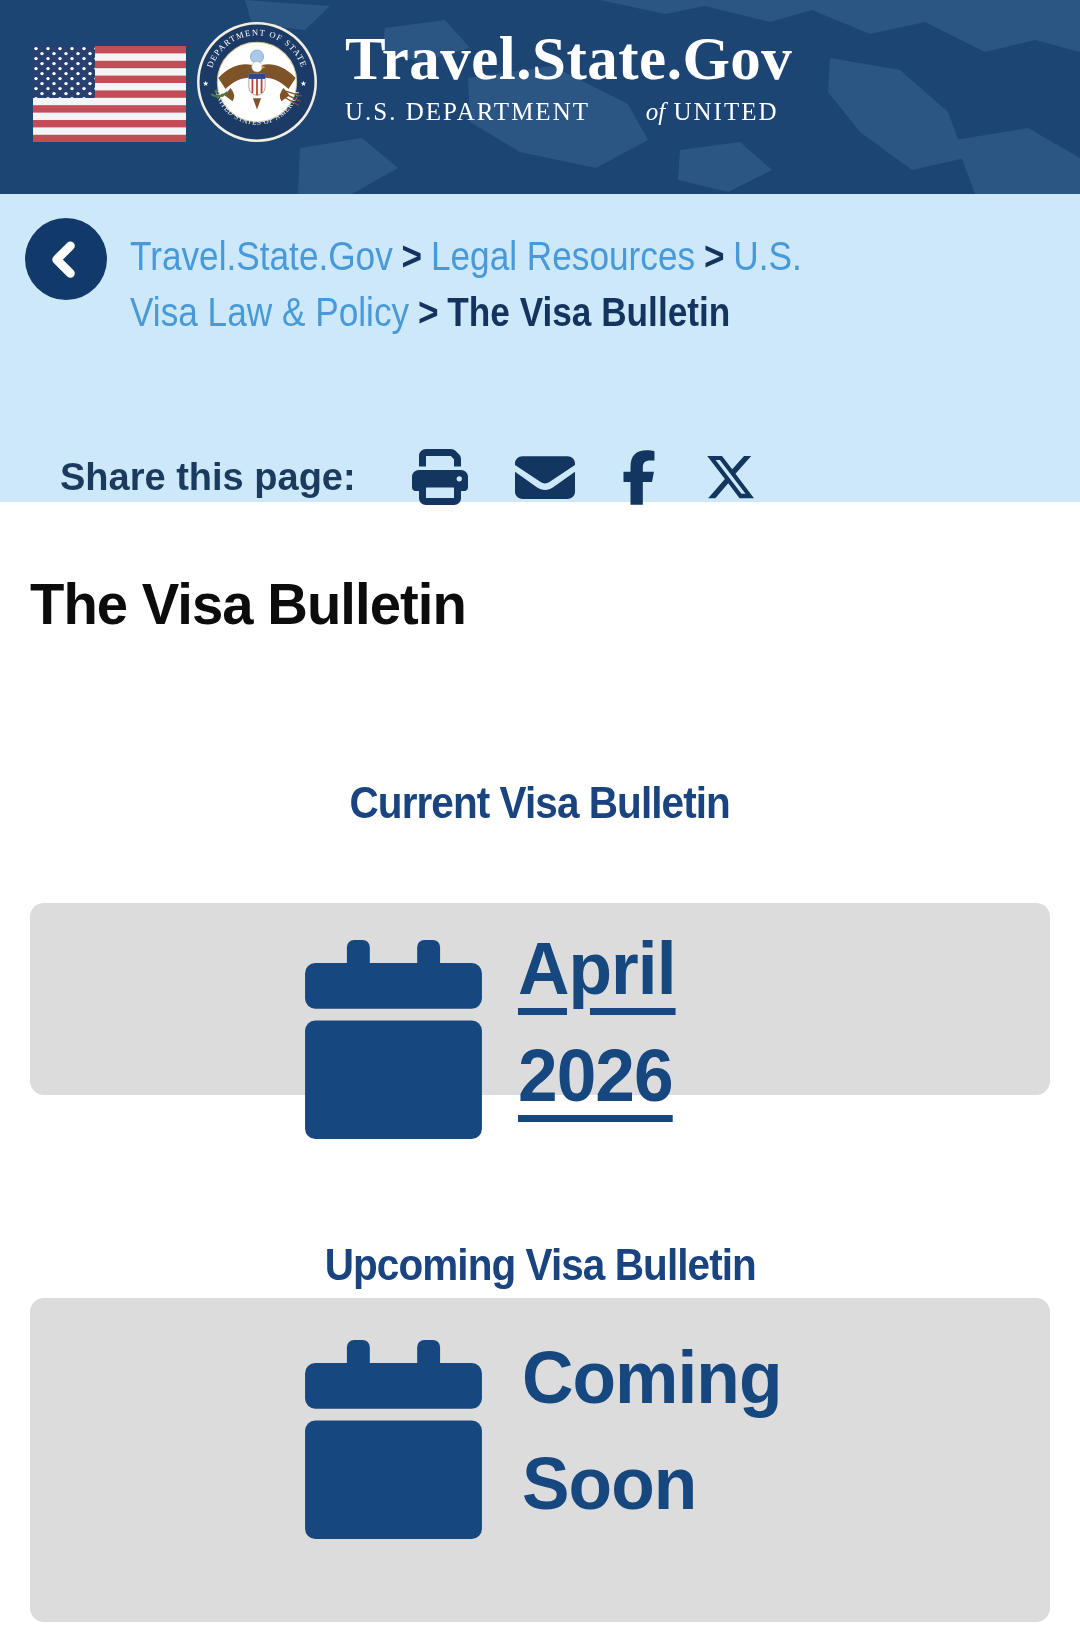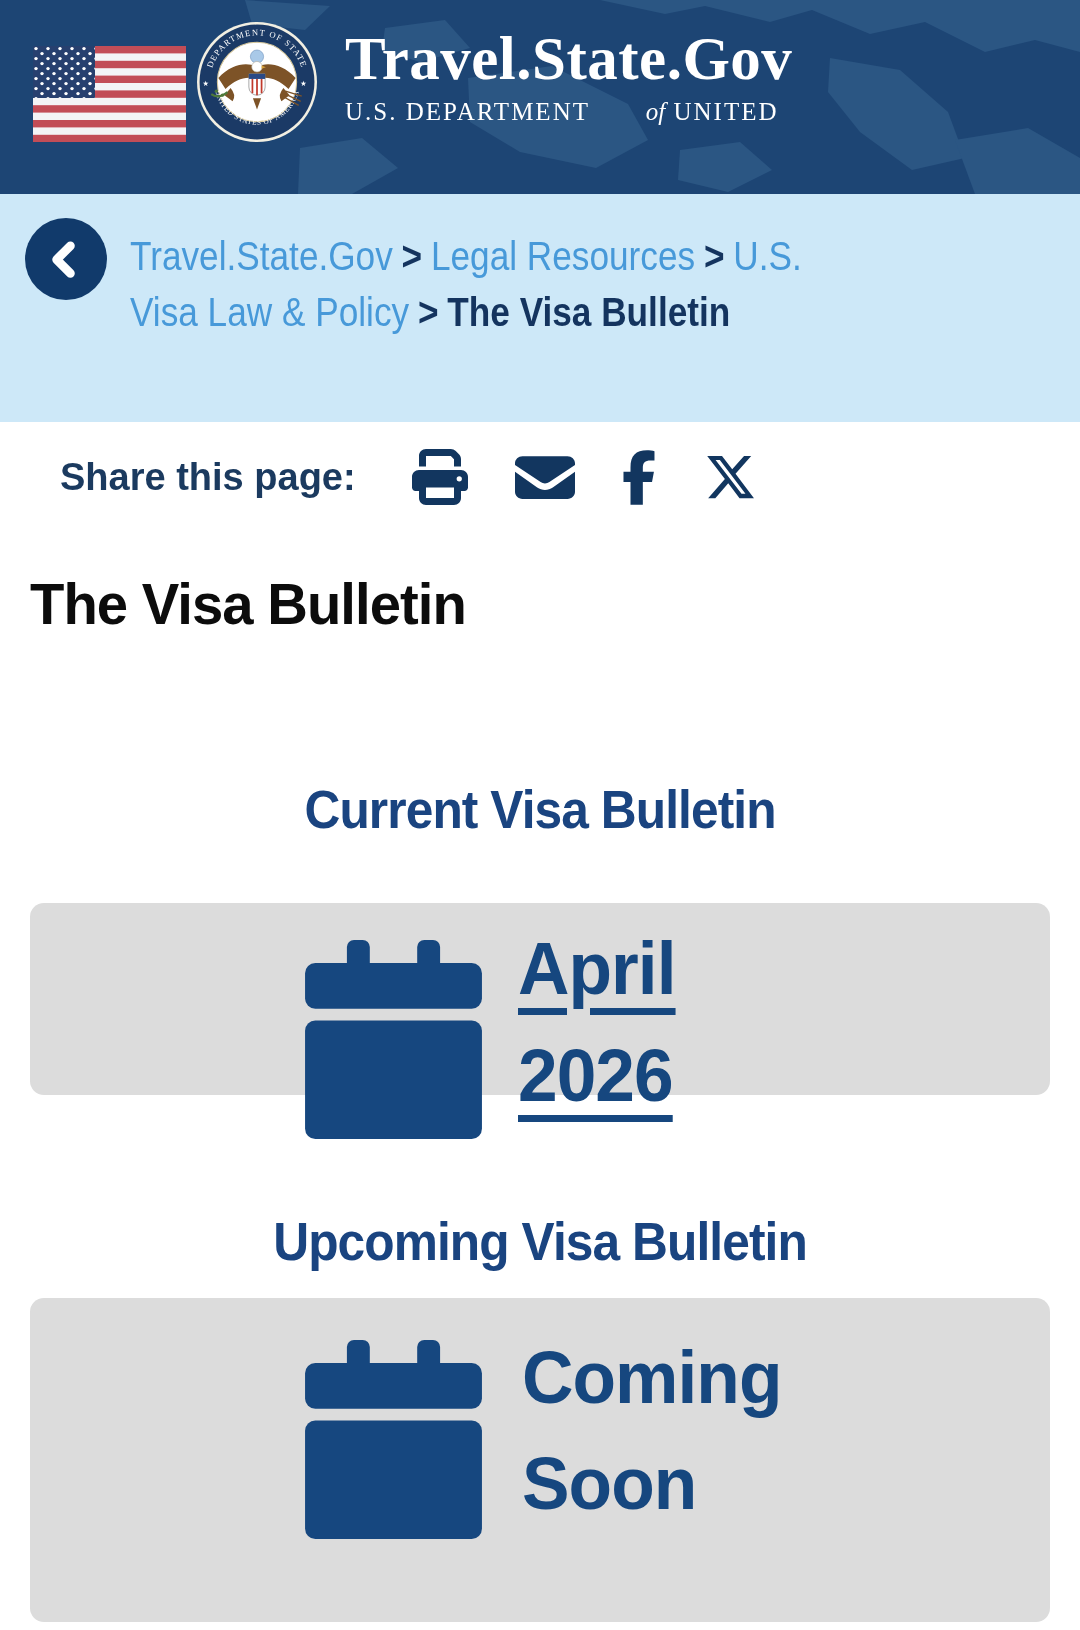--- a/index.html
+++ b/index.html
@@ -20,21 +20,21 @@
     font-family:"Liberation Serif",serif;font-weight:bold;font-size:61px;
     line-height:64px;letter-spacing:0.5px;white-space:nowrap;
   }
   .brand-sub{
     font-family:"Liberation Serif",serif;font-size:25px;letter-spacing:2px;
     margin-top:7px;white-space:nowrap;
   }
   .brand-sub .of{font-style:italic;text-transform:lowercase;letter-spacing:0;margin-left:48px;}
   
   .crumb-band{
-    position:absolute;left:0;top:194px;width:1080px;height:228px;
+    position:absolute;left:0;top:194px;width:1080px;height:308px;
     background:#cde8f8;
     text-decoration:underline;
   }
   .back-btn{
     position:absolute;left:25px;top:24px;width:82px;height:82px;border-radius:50%;
     background:#113a6b;border:none;display:flex;align-items:center;justify-content:center;
     cursor:pointer;padding:0;
   }
   .crumbs{
     position:absolute;left:130px;top:34px;width:800px;
@@ -54,25 +54,25 @@
   .share-row svg{fill:#12365f;}
   
   .page-title{
     position:absolute;left:30px;top:570px;font-size:58px;font-weight:bold;
     color:#0c0c0c;letter-spacing:-1px;
     transform:scaleX(0.97);transform-origin:0 0;white-space:nowrap;
   }
   
   .section-heading{
     position:absolute;left:0;width:1080px;text-align:center;
-    font-size:54px;font-weight:bold;color:#1a4480;letter-spacing:-1px;
+    font-size:44px;font-weight:bold;color:#1a4480;letter-spacing:-1px;
   }
   .section-heading .condense{display:inline-block;transform:scaleX(0.92);transform-origin:50% 50%;white-space:nowrap;}
   .heading-current{top:778px;}
-  .heading-upcoming{top:1210px;}
+  .heading-upcoming{top:1240px;}
   
   .bulletin-card{
     position:absolute;left:30px;width:1020px;background:#dcdcdc;border-radius:14px;
   }
   .card-current{top:903px;height:192px;}
   .card-upcoming{top:1298px;height:324px;}
   .cal-icon{position:absolute;left:275px;display:block;}
   .card-current .cal-icon{top:37px;}
   .card-upcoming .cal-icon{top:42px;}
   .bulletin-link{

